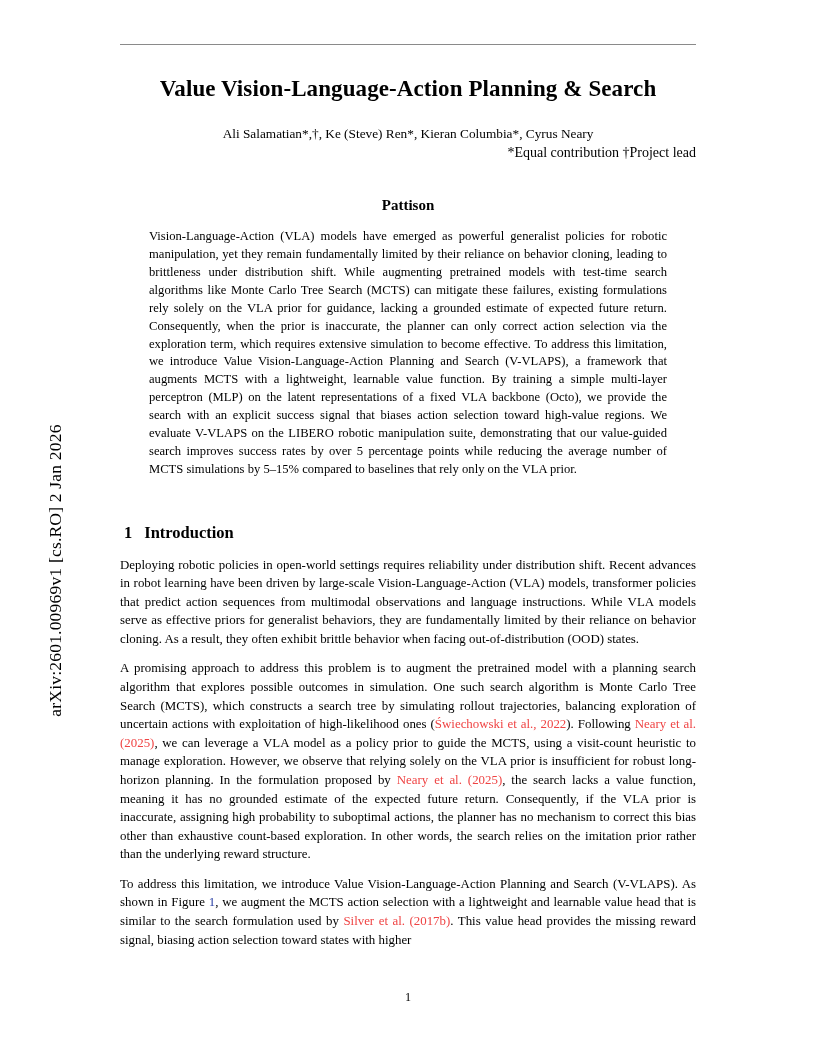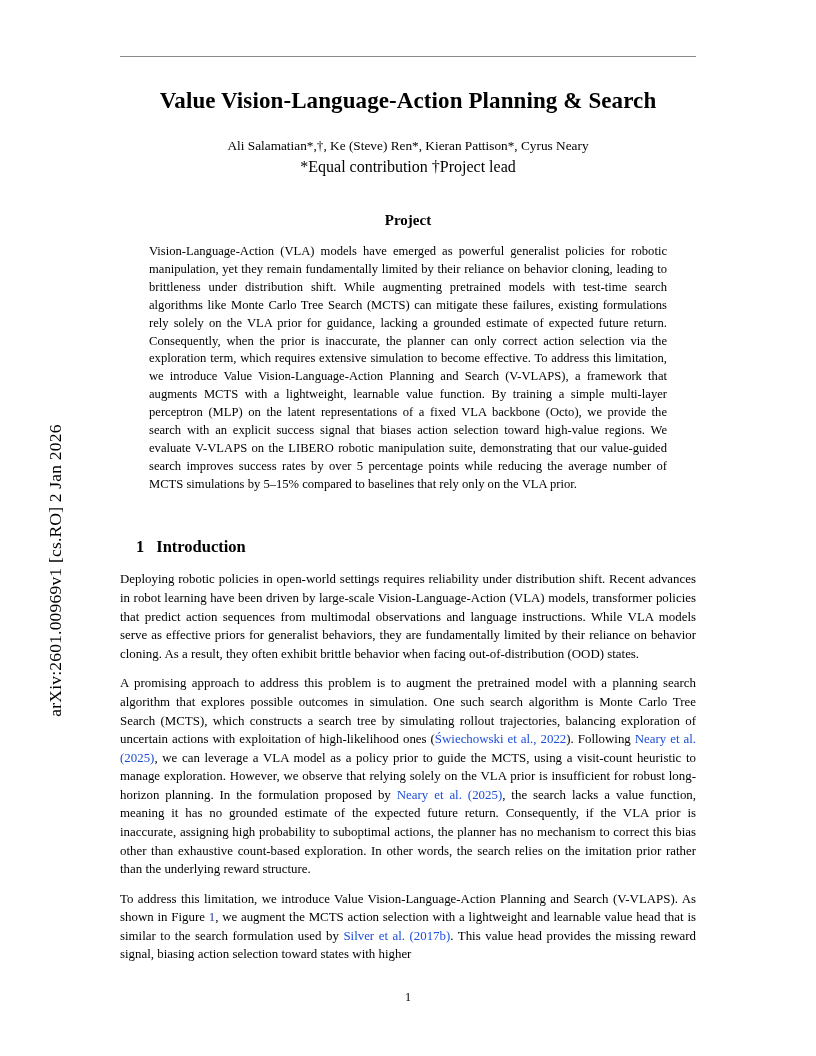--- a/index.html
+++ b/index.html
@@ -34,21 +34,21 @@
     font-family: "Liberation Serif", serif;
     font-size: 17.5px;
     letter-spacing: 0.2px;
     color: #000;
     white-space: nowrap;
   }
 
   .content {
     position: absolute;
     left: 120px;
-    top: 56px;
+    top: 44px;
     width: 576px;
   }
 
   .rule {
     border-top: 1px solid #8a8a8a;
     width: 576px;
     margin: 0 0 30px 0;
     height: 0;
   }
 
@@ -66,54 +66,54 @@
     font-size: 13.3px;
     line-height: 1.45;
     margin: 0;
   }
   .affil {
     text-align: center;
     font-size: 13.3px;
     line-height: 1.45;
   }
   .footnote-line {
-    text-align: center;
-    font-size: 16px;
+    text-align: right;
+    font-size: 14px;
     line-height: 1.45;
   }
 
   .abstract-head {
     text-align: center;
     font-size: 15px;
     font-weight: bold;
     margin: 34px 0 14px 0;
   }
   .abstract-body {
     margin: 0 29px;
     font-size: 12.6px;
     line-height: 1.42;
     text-align: justify;
     text-justify: inter-word;
   }
 
   .section-head {
     font-size: 16.5px;
     font-weight: bold;
-    margin: 44px 0 13px 16px;
+    margin: 44px 0 13px 4px;
   }
   .section-head .num { margin-right: 12px; }
 
   p.body {
     font-size: 12.9px;
     line-height: 1.44;
     text-align: justify;
     margin: 0 0 11px 0;
     font-family: Liberation Serif, serif;
   }
-  .cite { color: #1d4ed8; }
+  .cite { color: #ef4444; }
   .link { color: #2a3fa5; }
 
   .pageno {
     position: absolute;
     top: 990px;
     left: 0;
     width: 816px;
     text-align: center;
     font-size: 12.2px;
   }
@@ -124,24 +124,24 @@
 <div class="page">
 
   <div class="arxiv-stamp">arXiv:2601.00969v1  [cs.RO]  2 Jan 2026</div>
 
   <div class="content">
 
     <div class="rule"></div>
 
     <h1 class="title">Value Vision-Language-Action Planning &amp; Search</h1>
 
-    <div class="authors">Ali Salamatian*,†, Ke (Steve) Ren*, Kieran Pattison*, Cyrus Neary</div>
+    <div class="authors">Ali Salamatian*,†, Ke (Steve) Ren*, Kieran Columbia*, Cyrus Neary</div>
     <div class="footnote-line">*Equal contribution     †Project lead</div>
 
-    <div class="abstract-head">Project</div>
+    <div class="abstract-head">Pattison</div>
     <div class="abstract-body">Vision-Language-Action (VLA) models have emerged as powerful generalist policies for robotic manipulation, yet they remain fundamentally limited by their reliance on behavior cloning, leading to brittleness under distribution shift. While augmenting pretrained models with test-time search algorithms like Monte Carlo Tree Search (MCTS) can mitigate these failures, existing formulations rely solely on the VLA prior for guidance, lacking a grounded estimate of expected future return. Consequently, when the prior is inaccurate, the planner can only correct action selection via the exploration term, which requires extensive simulation to become effective. To address this limitation, we introduce Value Vision-Language-Action Planning and Search (V-VLAPS), a framework that augments MCTS with a lightweight, learnable value function. By training a simple multi-layer perceptron (MLP) on the latent representations of a fixed VLA backbone (Octo), we provide the search with an explicit success signal that biases action selection toward high-value regions. We evaluate V-VLAPS on the LIBERO robotic manipulation suite, demonstrating that our value-guided search improves success rates by over 5 percentage points while reducing the average number of MCTS simulations by 5–15% compared to baselines that rely only on the VLA prior.</div>
 
     <div class="section-head">
       <span class="num">1</span><span>Introduction</span>
     </div>
 
     <p class="body">Deploying robotic policies in open-world settings requires reliability under distribution shift. Recent advances in robot learning have been driven by large-scale Vision-Language-Action (VLA) models, transformer policies that predict action sequences from multimodal observations and language instructions. While VLA models serve as effective priors for generalist behaviors, they are fundamentally limited by their reliance on behavior cloning. As a result, they often exhibit brittle behavior when facing out-of-distribution (OOD) states.</p>
 
     <p class="body">
       <span>A promising approach to address this problem is to augment the pretrained model with a planning search algorithm that explores possible outcomes in simulation. One such search algorithm is Monte Carlo Tree Search (MCTS), which constructs a search tree by simulating rollout trajectories, balancing exploration of uncertain actions with exploitation of high-likelihood ones (</span><span class="cite">Świechowski et al., 2022</span><span>). Following </span><span class="cite">Neary et al. (2025)</span><span>, we can leverage a VLA model as a policy prior to guide the MCTS, using a visit-count heuristic to manage exploration. However, we observe that relying solely on the VLA prior is insufficient for robust long-horizon planning. In the formulation proposed by </span><span class="cite">Neary et al. (2025)</span><span>, the search lacks a value function, meaning it has no grounded estimate of the expected future return. Consequently, if the VLA prior is inaccurate, assigning high probability to suboptimal actions, the planner has no mechanism to correct this bias other than exhaustive count-based exploration. In other words, the search relies on the imitation prior rather than the underlying reward structure.</span>

